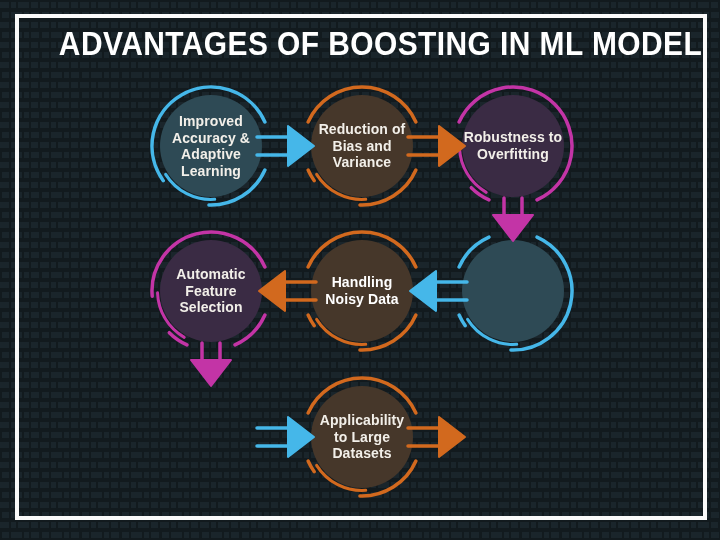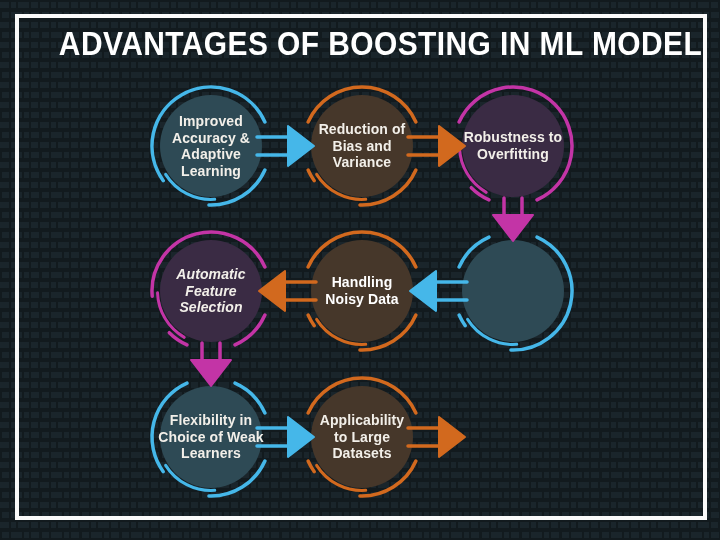--- a/index.html
+++ b/index.html
@@ -79,21 +79,21 @@
   </div>
 
   <div class="node" style="left:141px;top:221px;">
     <svg viewBox="0 0 140 140">
         <circle cx="70" cy="70" r="51" fill="#3A2B44"></circle>
         <path d="M123.90,94.00 A59,59 0 0 1 94.00,123.90" fill="none" stroke="#C334A6" stroke-width="3.5" stroke-linecap="round"></path>
         <path d="M46.00,123.90 A59,59 0 0 1 28.28,111.72" fill="none" stroke="#C334A6" stroke-width="3.5" stroke-linecap="round"></path>
         <path d="M11.22,75.14 A59,59 0 0 1 123.90,46.00" fill="none" stroke="#C334A6" stroke-width="3.5" stroke-linecap="round"></path>
         <path d="M43.25,116.33 A53.5,53.5 0 0 1 16.53,71.87" fill="none" stroke="#C334A6" stroke-width="3" stroke-linecap="round"></path>
       </svg>
-    <div class="node-label" style="color: rgb(242, 239, 233); font-style: italic;">Automatic Feature Selection</div>
+    <div class="node-label" style="color: rgb(242, 239, 233);">Automatic Feature Selection</div>
   </div>
   <div class="node" style="left:292px;top:221px;">
     <svg viewBox="0 0 140 140">
         <circle cx="70" cy="70" r="51" fill="#46372A"></circle>
         <path d="M123.90,94.00 A59,59 0 0 1 67.94,128.96" fill="none" stroke="#D2691E" stroke-width="3.5" stroke-linecap="round"></path>
         <path d="M22.27,104.68 A59,59 0 0 1 16.10,94.00" fill="none" stroke="#D2691E" stroke-width="3.5" stroke-linecap="round"></path>
         <path d="M16.10,46.00 A59,59 0 0 1 123.90,46.00" fill="none" stroke="#D2691E" stroke-width="3.5" stroke-linecap="round"></path>
         <path d="M73.73,123.37 A53.5,53.5 0 0 1 24.63,98.35" fill="none" stroke="#D2691E" stroke-width="3" stroke-linecap="round"></path>
       </svg>
     <div class="node-label" style="color: #ffffff;">Handling Noisy Data</div>
@@ -101,30 +101,20 @@
   <div class="node" style="left:443px;top:221px;">
     <svg viewBox="0 0 140 140">
         <circle cx="70" cy="70" r="51" fill="#2E4A55"></circle>
         <path d="M22.27,104.68 A59,59 0 0 1 16.10,94.00" fill="none" stroke="#45B7E9" stroke-width="3.5" stroke-linecap="round"></path>
         <path d="M16.10,46.00 A59,59 0 0 1 46.00,16.10" fill="none" stroke="#45B7E9" stroke-width="3.5" stroke-linecap="round"></path>
         <path d="M94.00,16.10 A59,59 0 0 1 67.94,128.96" fill="none" stroke="#45B7E9" stroke-width="3.5" stroke-linecap="round"></path>
         <path d="M73.73,123.37 A53.5,53.5 0 0 1 24.63,98.35" fill="none" stroke="#45B7E9" stroke-width="3" stroke-linecap="round"></path>
       </svg>
   </div>
 
-  <div class="node wide" style="left:141px;top:367px;">
-    <svg viewBox="0 0 140 140">
-        <circle cx="70" cy="70" r="51" fill="#2E4A55"></circle>
-        <path d="M123.90,94.00 A59,59 0 0 1 67.94,128.96" fill="none" stroke="#45B7E9" stroke-width="3.5" stroke-linecap="round"></path>
-        <path d="M22.27,104.68 A59,59 0 0 1 46.00,16.10" fill="none" stroke="#45B7E9" stroke-width="3.5" stroke-linecap="round"></path>
-        <path d="M94.00,16.10 A59,59 0 0 1 123.90,46.00" fill="none" stroke="#45B7E9" stroke-width="3.5" stroke-linecap="round"></path>
-        <path d="M73.73,123.37 A53.5,53.5 0 0 1 24.63,98.35" fill="none" stroke="#45B7E9" stroke-width="3" stroke-linecap="round"></path>
-      </svg>
-    <div class="node-label" style="color: rgb(242, 239, 233);">Flexibility in Choice of Weak Learners</div>
-  </div>
   <div class="node" style="left:292px;top:367px;">
     <svg viewBox="0 0 140 140">
         <circle cx="70" cy="70" r="51" fill="#46372A"></circle>
         <path d="M123.90,94.00 A59,59 0 0 1 67.94,128.96" fill="none" stroke="#D2691E" stroke-width="3.5" stroke-linecap="round"></path>
         <path d="M22.27,104.68 A59,59 0 0 1 16.10,94.00" fill="none" stroke="#D2691E" stroke-width="3.5" stroke-linecap="round"></path>
         <path d="M16.10,46.00 A59,59 0 0 1 123.90,46.00" fill="none" stroke="#D2691E" stroke-width="3.5" stroke-linecap="round"></path>
         <path d="M73.73,123.37 A53.5,53.5 0 0 1 24.63,98.35" fill="none" stroke="#D2691E" stroke-width="3" stroke-linecap="round"></path>
       </svg>
     <div class="node-label" style="color: rgb(242, 239, 233);">Applicability to Large Datasets</div>
   </div>

